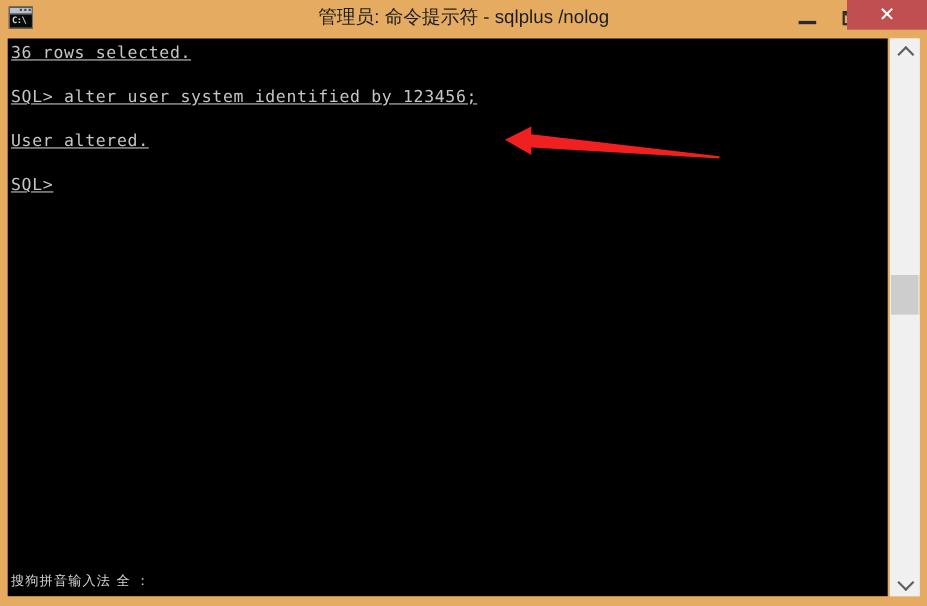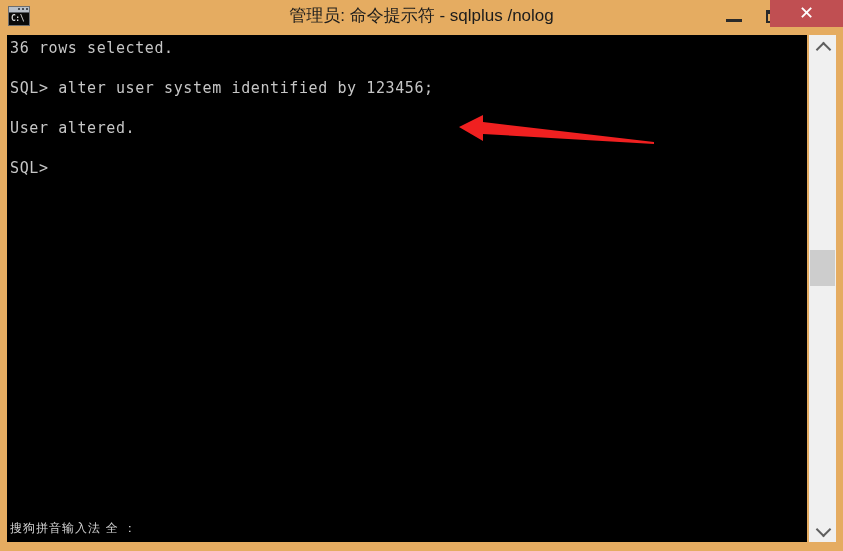--- a/index.html
+++ b/index.html
@@ -164,20 +164,21 @@
   #console-text {
     position: absolute;
     left: 3px;
     top: 3px;
     color: #c6c6c6;
     font-family: "DejaVu Sans Mono", "Liberation Mono", monospace;
     font-size: 15px;
     line-height: 20px;
     white-space: pre;
     letter-spacing: 0.6px;
+    text-decoration: underline;
   }
 
   
   #annotation-arrow {
     position: absolute;
     left: 440px;
     top: 78px;
     width: 215px;
     height: 38px;
     pointer-events: none;

